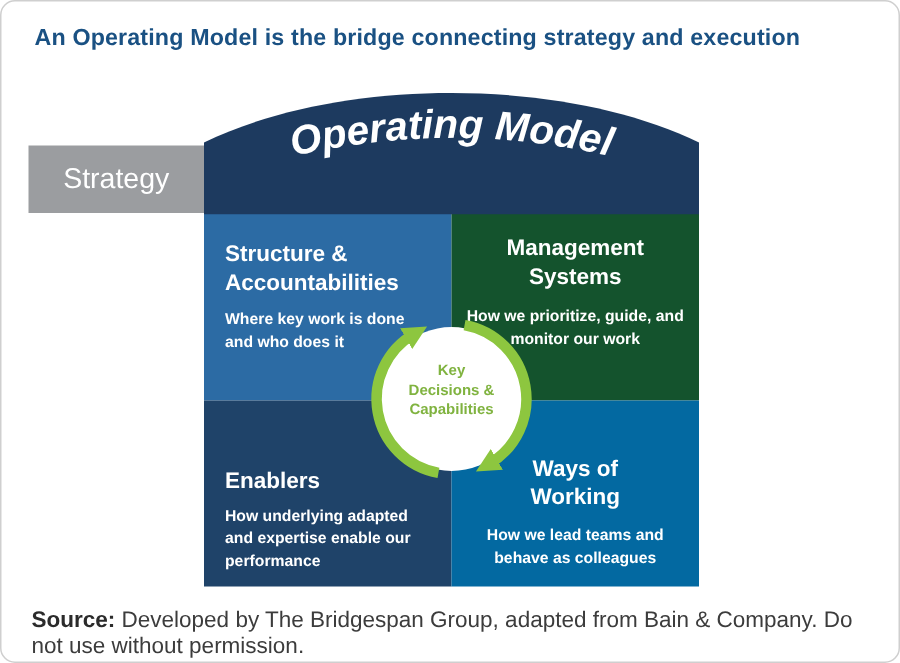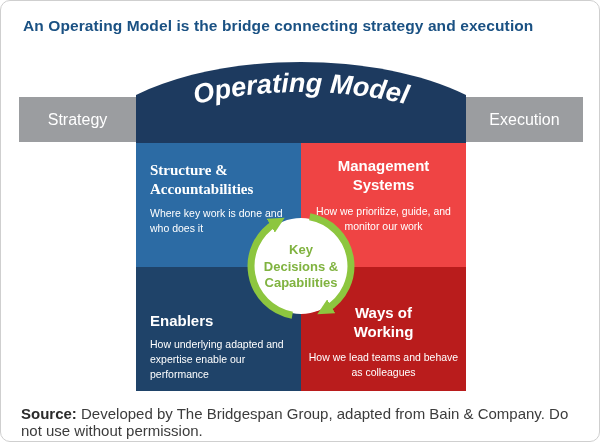--- a/index.html
+++ b/index.html
@@ -7,64 +7,61 @@
   .card {
     position:relative; width:600px; height:442px; background:#ffffff;
     border:1px solid #cfcfcf; border-radius:10px; overflow:hidden;
   }
   .title {
     position:absolute; left:22px; top:16px; width:560px;
     font-size:15.5px; font-weight:bold; color:#1a5183; letter-spacing:0.1px;
   }
   .pillar {
     position:absolute; top:96px; height:45px; background:#9b9da0; color:#ffffff;
-    font-size:16px; display:flex; align-items:center; justify-content:center;
+    font-size:19px; display:flex; align-items:center; justify-content:center;
   }
   .pillar-left  { left:18px;  width:117px; }
   .pillar-right { left:465px; width:117px; }
   .grid { position:absolute; left:135px; top:141px; width:330px; height:249px; }
   .quad { position:absolute; width:165px; color:#ffffff; }
   .q-tl { left:0;     top:0;     height:125px; background:#2c6ba4; padding:19px 0 0 14px; }
-  .q-tr { left:165px; top:0;     height:125px; background:#ef4444; padding-top:15px; text-align:center; }
+  .q-tr { left:165px; top:0;     height:125px; background:#14532d; padding-top:15px; text-align:center; }
   .q-bl { left:0;     top:125px; height:124px; background:#1f4369; padding:45px 0 15px 14px; }
-  .q-br { left:165px; top:125px; height:124px; background:#b91c1c; padding-top:37px; text-align:center; }
+  .q-br { left:165px; top:125px; height:124px; background:#0369a1; padding-top:37px; text-align:center; }
   .q-title { font-size:15px; font-weight:bold; line-height:1.25; }
-  .q-desc  { font-size:10.5px; font-weight:normal; line-height:1.45; }
-  .q-tl .q-title { width:142px;font-family:Liberation Serif, serif; }
+  .q-desc  { font-size:10.5px; font-weight:bold; line-height:1.45; }
+  .q-tl .q-title { width:142px; }
   .q-tl .q-desc  { width:134px; margin-top:7px; }
   .q-tr .q-title { width:120px; margin:0 auto; }
   .q-tr .q-desc  { width:150px; margin:9px auto 0; }
   .q-bl .q-desc  { width:140px; margin-top:6px; }
   .q-br .q-title { width:90px;  margin:0 auto; }
   .q-br .q-desc  { width:150px; margin:8px auto 0; }
   .arch  { position:absolute; left:120px; top:50px; }
   .cycle { position:absolute; left:240px; top:205px; }
   .center-text {
     position:absolute; left:250px; top:241px; width:100px; text-align:center;
-    color:#80b340; font-size:13px; font-weight:bold; line-height:1.28;
+    color:#80b340; font-size:10px; font-weight:bold; line-height:1.28;
   }
   .center-text span { display:block; }
   .source {
     position:absolute; left:20px; top:404px; width:565px;
     font-size:15px; color:#3c3c3c;
   }
   .source b { color:#2b2b2b; }
 </style>
 </head>
 <body>
 
 <div class="card">
 
   <div class="title">An Operating Model is the bridge connecting strategy and execution</div>
 
   <div class="pillar pillar-left">
     <span>Strategy</span>
-  </div>
-  <div class="pillar pillar-right">
-    <span>Execution</span>
   </div>
 
   <div class="grid">
     <div class="quad q-tl">
       <div class="q-title">Structure &amp; Accountabilities</div>
       <div class="q-desc">Where key work is done and who does it</div>
     </div>
     <div class="quad q-tr">
       <div class="q-title">Management Systems</div>
       <div class="q-desc">How we prioritize, guide, and monitor our work</div>

